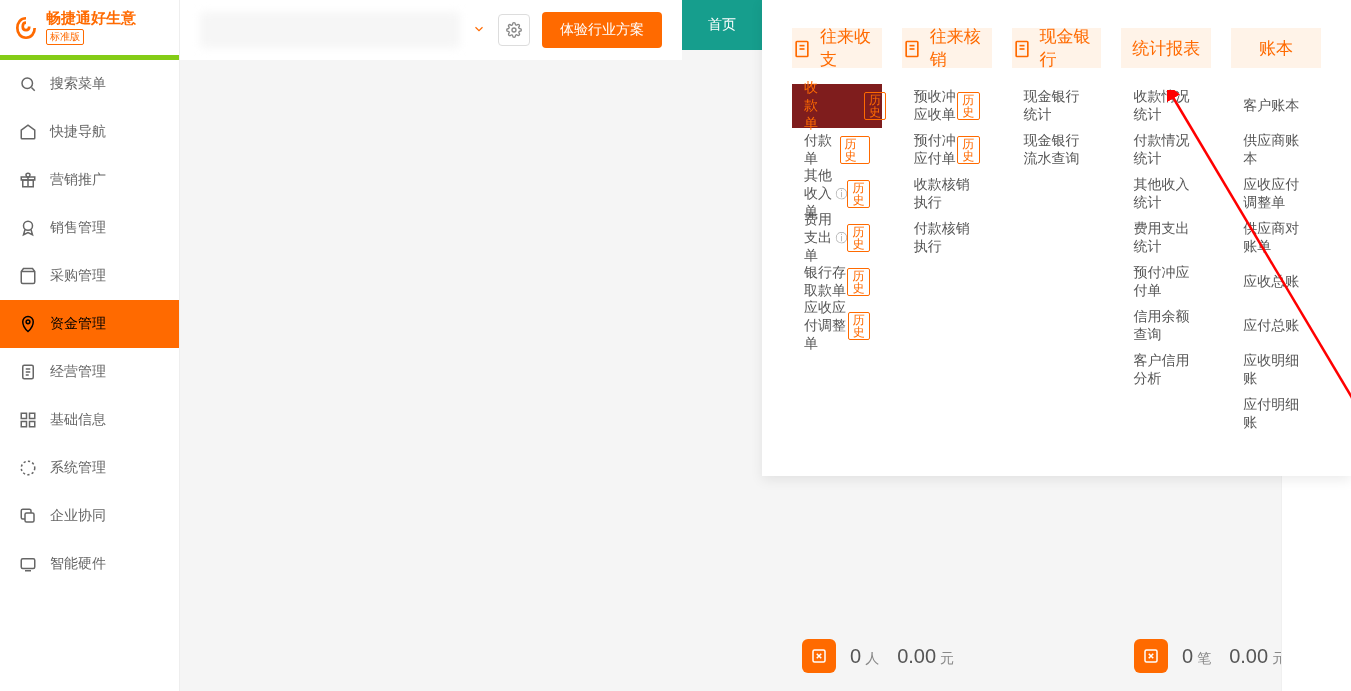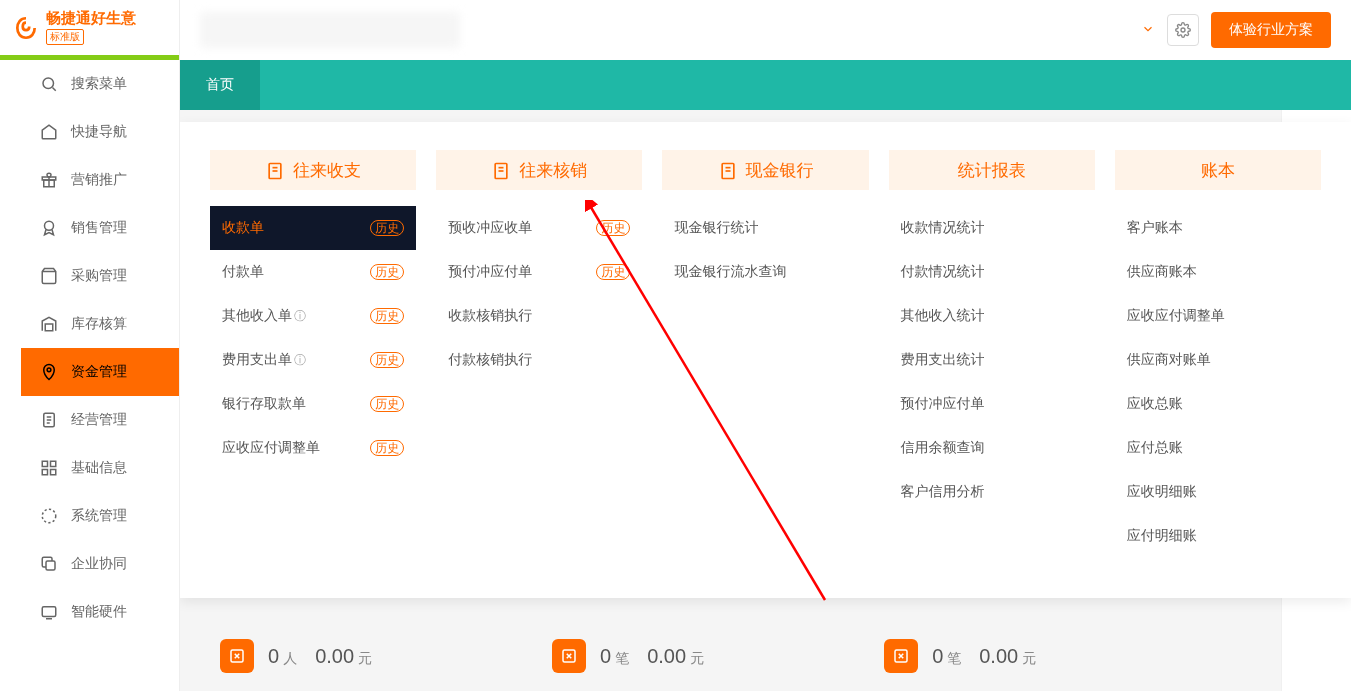--- a/index.html
+++ b/index.html
@@ -9,50 +9,50 @@
 
 
 .sidebar { width: 180px; background: #fff; display: flex; flex-direction: column; border-right: 1px solid #eee; z-index: 10; }
 .logo-area { height: 60px; display: flex; align-items: center; padding: 8px 12px; border-bottom: 5px solid #84cc16; }
 .logo-icon { width: 28px; height: 28px; color: #ff6a00; display: flex; align-items: center; justify-content: center; }
 .logo-text { margin-left: 6px; display:flex; flex-direction:column; }
 .logo-title { font-size: 15px; font-weight: 600; color: #ff6a00; line-height: 1.1; }
 .logo-sub { font-size: 10px; color: #ff6a00; border: 1px solid #ff6a00; border-radius: 2px; padding: 0 3px; align-self: flex-start; margin-top:2px;text-align:right; }
 
 .nav { list-style: none; flex: 1; overflow-y: auto; }
-.nav-item { display: flex; align-items: center; height: 48px; padding: 0 18px; color: #666; cursor: pointer; margin-left: 21px; }
+.nav-item { display: flex; align-items: center; height: 48px; padding: 0 18px; color: #666; cursor: pointer; }
 .nav-item .nav-icon { width: 20px; height: 20px; margin-right: 12px; display:flex; align-items:center; justify-content:center; }
 .nav-item.active { background: #ff6a00; color: #000000; }
 
 
-.main { flex: 1; display: flex; flex-direction: column; position: relative; }
+.main { flex: 1; display: flex; flex-direction: row; position: relative; }
 .topbar { height: 60px; background: #fff; display: flex; align-items: center; padding: 0 20px; gap: 12px; }
 .company-select { min-width: 260px; height: 36px; display: flex; align-items: center; padding: 0 12px; color: #999; cursor: pointer; background:#f6f6f6; border-radius:4px; filter: blur(4px); }
 .chevron { margin-left: auto; color: #ff6a00; }
 .gear-btn { width: 32px; height: 32px; border: 1px solid #ddd; border-radius: 4px; display:flex; align-items:center; justify-content:center; color:#888; cursor:pointer; }
 .cta-btn { height: 36px; padding: 0 18px; background: #ff6a00; color: #fff; border: none; border-radius: 4px; font-size: 14px; cursor: pointer; }
 
 .tabstrip { height: 50px; background: #1fb8a6; display: flex; align-items: stretch; }
 .tab { padding: 0 26px; display: flex; align-items: center; color: #fff; cursor: pointer; }
 .tab.active { background: #169e8d; }
 
 .content-bg { flex: 1; background: #f5f5f5; position: relative; }
 
 
-.mega { position: absolute; top: 12px; left: 0; right: 0; background: #fff; box-shadow: 0 4px 12px rgba(0,0,0,.08); padding: 28px 30px 40px; display: flex; gap: 20px; z-index:5; }
+.mega { position: absolute; top: 0; left: 0; right: 0; background: #fff; box-shadow: 0 4px 12px rgba(0,0,0,.08); padding: 28px 30px 40px; display: flex; gap: 20px; z-index:5; }
 .mega-col { flex: 1; min-width: 0; }
 .mega-head { height: 40px; background: #fff3e8; display: flex; align-items: center; justify-content: center; gap: 8px; color: #ff6a00; font-size: 17px; margin-bottom: 16px; }
 .mega-head.no-icon { justify-content:center; }
 .mega-icon { width: 20px; height: 20px; display:inline-flex; }
 .mega-list { list-style: none; }
 .mega-row { height: 44px; display: flex; align-items: center; padding: 0 12px; justify-content: space-between; cursor: pointer; color:#555; }
-.mega-row.active { background: #0f172a; color: #ff6a00; gap: 46px; }
+.mega-row.active { background: #7f1d1d; color: #ff6a00; gap: 46px; }
 .mega-label { display:flex; align-items:center; gap:2px; }
 .help-ic { font-size:12px; color:#aaa; }
-.hist-tag { border: 1px solid #ff6a00; color: #ff6a00; font-size: 12px; padding: 1px 4px; border-radius: 8px; line-height:1; }
+.hist-tag { border: 1px solid #ff6a00; color: #ff6a00; font-size: 12px; padding: 1px 4px; border-radius: 2px; line-height:1; }
 
 
 .arrow { position: absolute; left: 405px; top: 90px; pointer-events:none; z-index:6; }
 
 
 .right-peek { position: absolute; right: 0; top: 0; width: 70px; background:#fff; height:100%; padding-top:80px; font-size:13px; color:#666; display:flex; flex-direction:column; gap:40px; align-items:flex-start; z-index:3; border-left:1px solid #f0f0f0; }
 .peek-icon { width:44px; height:44px; background:#ff6a00; border-radius:8px; display:flex; align-items:center; justify-content:center; color:#fff; margin-left:10px; }
 .peek-text { padding-left:6px; line-height:1.4; }
 
 .bottom-peek { position:absolute; bottom:18px; left:40px; right:20px; display:flex; gap:180px; z-index:2; color:#555; }
@@ -117,29 +117,20 @@
           <span>销售管理</span>
         </li>
         <li class="nav-item">
           <span class="nav-icon">
             <svg width="18" height="18" viewBox="0 0 24 24" fill="none" stroke="currentColor" stroke-width="2">
               <path d="M6 2 3 6v14a2 2 0 0 0 2 2h14a2 2 0 0 0 2-2V6l-3-4z"></path>
               <line x1="3" y1="6" x2="21" y2="6"></line>
             </svg>
           </span>
           <span>采购管理</span>
-        </li>
-        <li class="nav-item">
-          <span class="nav-icon">
-            <svg width="18" height="18" viewBox="0 0 24 24" fill="none" stroke="currentColor" stroke-width="2">
-              <path d="M3 21V8l9-5 9 5v13"></path>
-              <rect x="7" y="12" width="10" height="9"></rect>
-            </svg>
-          </span>
-          <span>库存核算</span>
         </li>
         <li class="nav-item active">
           <span class="nav-icon">
             <svg width="18" height="18" viewBox="0 0 24 24" fill="none" stroke="currentColor" stroke-width="2">
               <path d="M12 2a7 7 0 0 0-7 7c0 7 7 13 7 13s7-6 7-13a7 7 0 0 0-7-7z"></path>
               <circle cx="12" cy="9" r="2.5"></circle>
             </svg>
           </span>
           <span>资金管理</span>
         </li>

